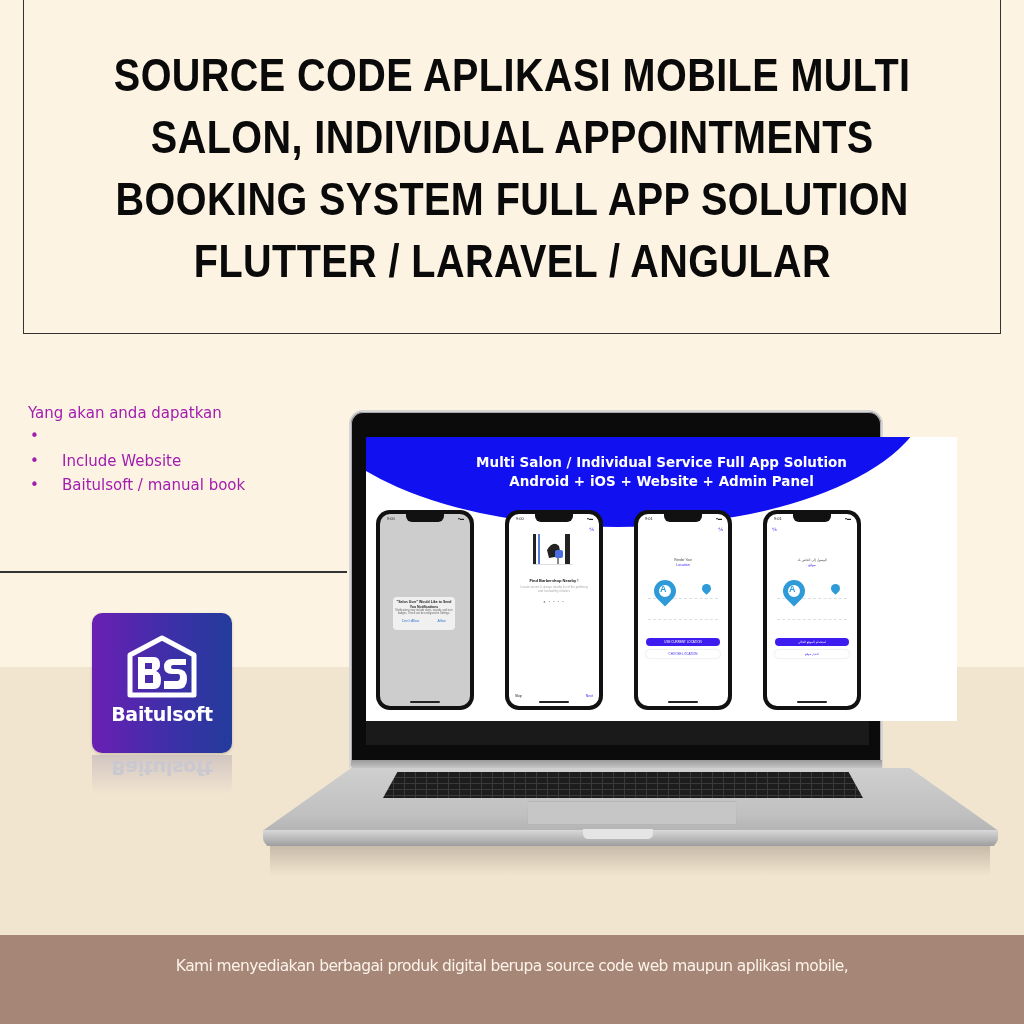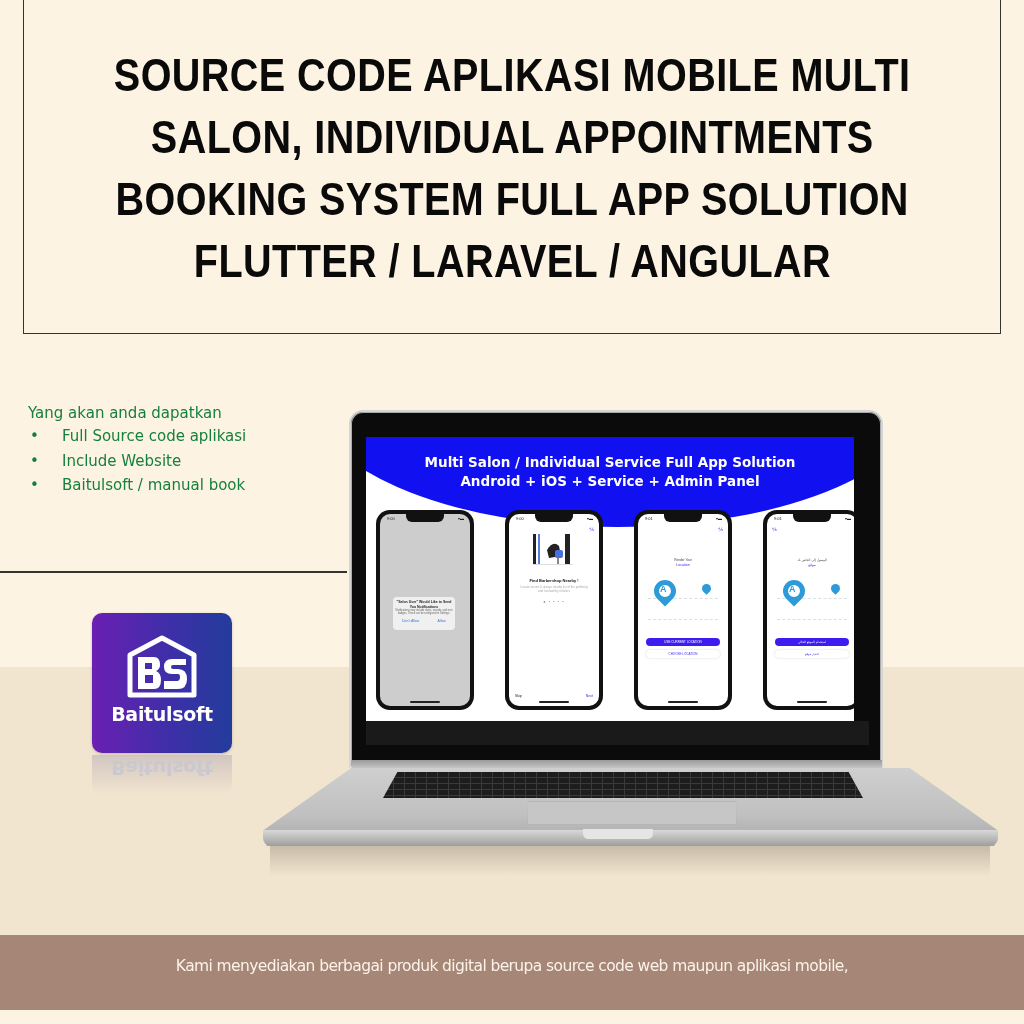--- a/index.html
+++ b/index.html
@@ -24,21 +24,21 @@
       font-family: "Liberation Sans", sans-serif;
       font-weight: bold;
       font-size: 46px;
       line-height: 62px;
       color: #0a0a0a;
       letter-spacing: 0.5px;
       transform: scaleX(0.86);
       white-space: nowrap;
     }
     .features {
-      position: absolute; left: 28px; top: 402px; color: #15803d;
+      position: absolute; left: 28px; top: 402px; color: #a21caf;
       font-family: "DejaVu Sans", sans-serif; font-size: 15px;
     }
     .features .heading { line-height: 22px; }
     .features ul { list-style: none; }
     .features li { line-height: 24.5px; display: flex; }
     .features li .bullet { width: 34px; padding-left: 2px; }
     .divider {
       position: absolute; left: 0; top: 571px; width: 347px; height: 1.5px; background: #333;
     }
     .logo {
@@ -66,21 +66,21 @@
     }
 
     
     .laptop-lid {
       position: absolute; left: 349px; top: 410px; width: 534px; height: 358px;
       background: #0b0b0b; border-radius: 14px 14px 2px 2px;
       border: 2px solid #d5d5d5;
       box-shadow: 0 0 0 1px #aaa inset;
     }
     .screen {
-      position: absolute; left: 366px; top: 437px; width: 488px; height: 284px;
+      position: absolute; left: 366px; top: 437px; width: 591px; height: 284px;
       background: #fff; overflow: hidden;
     }
     .screen-bottom {
       position: absolute; left: 366px; top: 721px; width: 503px; height: 24px; background: #1a1a1a;
     }
     .hero-blue {
       position: absolute; left: -60px; top: -300px; width: 623px; height: 390px;
       background: #1010f0; border-radius: 0 0 50% 50% / 0 0 35% 35%;
     }
     .hero-text {
@@ -178,21 +178,21 @@
     .notch-lip {
       position: absolute; left: 583px; top: 829px; width: 70px; height: 10px;
       background: #e5e5e5; border-radius: 0 0 5px 5px;
     }
     .base-shadow {
       position: absolute; left: 270px; top: 846px; width: 720px; height: 30px;
       background: linear-gradient(180deg, rgba(120,110,100,0.35), rgba(242,229,207,0));
     }
 
     .footer {
-      position: absolute; left: 0; top: 935px; width: 1024px; height: 75px;
+      position: absolute; left: 0; top: 935px; width: 1024px; height: 89px;
       background: #a68676;
       color: #fbf3ea; text-align: center;
       font-family: "DejaVu Sans", sans-serif; font-size: 15.5px; line-height: 28px;
       padding-top: 17px; letter-spacing: -0.6px;
     }
   </style>
 </head>
 <body>
 
 <div class="bg-lower"></div>
@@ -202,21 +202,20 @@
   <div class="title-line">SALON, INDIVIDUAL APPOINTMENTS</div>
   <div class="title-line">BOOKING SYSTEM FULL APP SOLUTION</div>
   <div class="title-line">FLUTTER / LARAVEL / ANGULAR</div>
 </div>
 
 <div class="features">
   <div class="heading">Yang akan anda dapatkan</div>
   <ul>
     <li>
       <span class="bullet">•</span>
-      <span>Full Source  code aplikasi</span>
     </li>
     <li>
       <span class="bullet">•</span>
       <span>Include Website</span>
     </li>
     <li>
       <span class="bullet">•</span>
       <span>Baitulsoft / manual book</span>
     </li>
   </ul>
@@ -234,21 +233,21 @@
 </div>
 <div class="logo-reflect">
   <span>Baitulsoft</span>
 </div>
 
 <div class="laptop-lid"></div>
 <div class="screen">
   <div class="hero-blue"></div>
   <div class="hero-text">
     <div>Multi Salon / Individual  Service Full App Solution</div>
-    <div>Android + iOS + Service + Admin Panel</div>
+    <div>Android + iOS + Website + Admin Panel</div>
   </div>
 
   <div class="phone p1" style="left:10px;">
     <div class="pscreen">
       <div class="notch"></div>
       <span class="status-time">9:00</span>
       <span class="status-icons">▾▬</span>
       <div class="alert">
         <div class="ttl">"Salon User" Would Like to Send You Notifications</div>
         <div style="color:#666;font-size:2.6px;line-height:3.3px;">Notifications may include alerts, sounds, and icon badges. These can be configured in Settings.</div>

